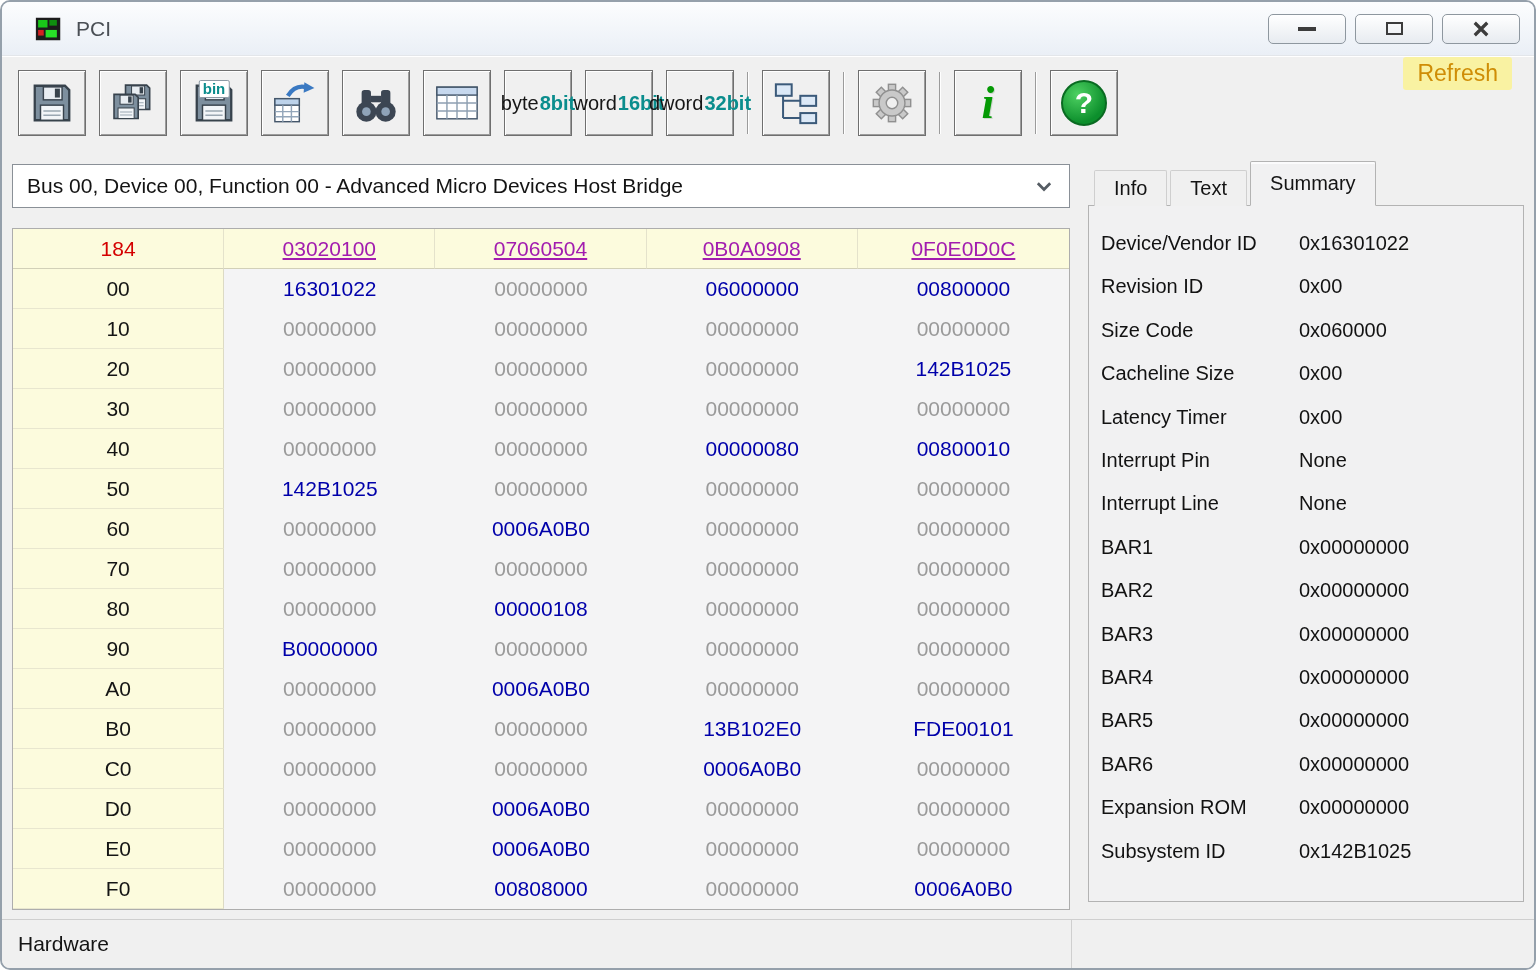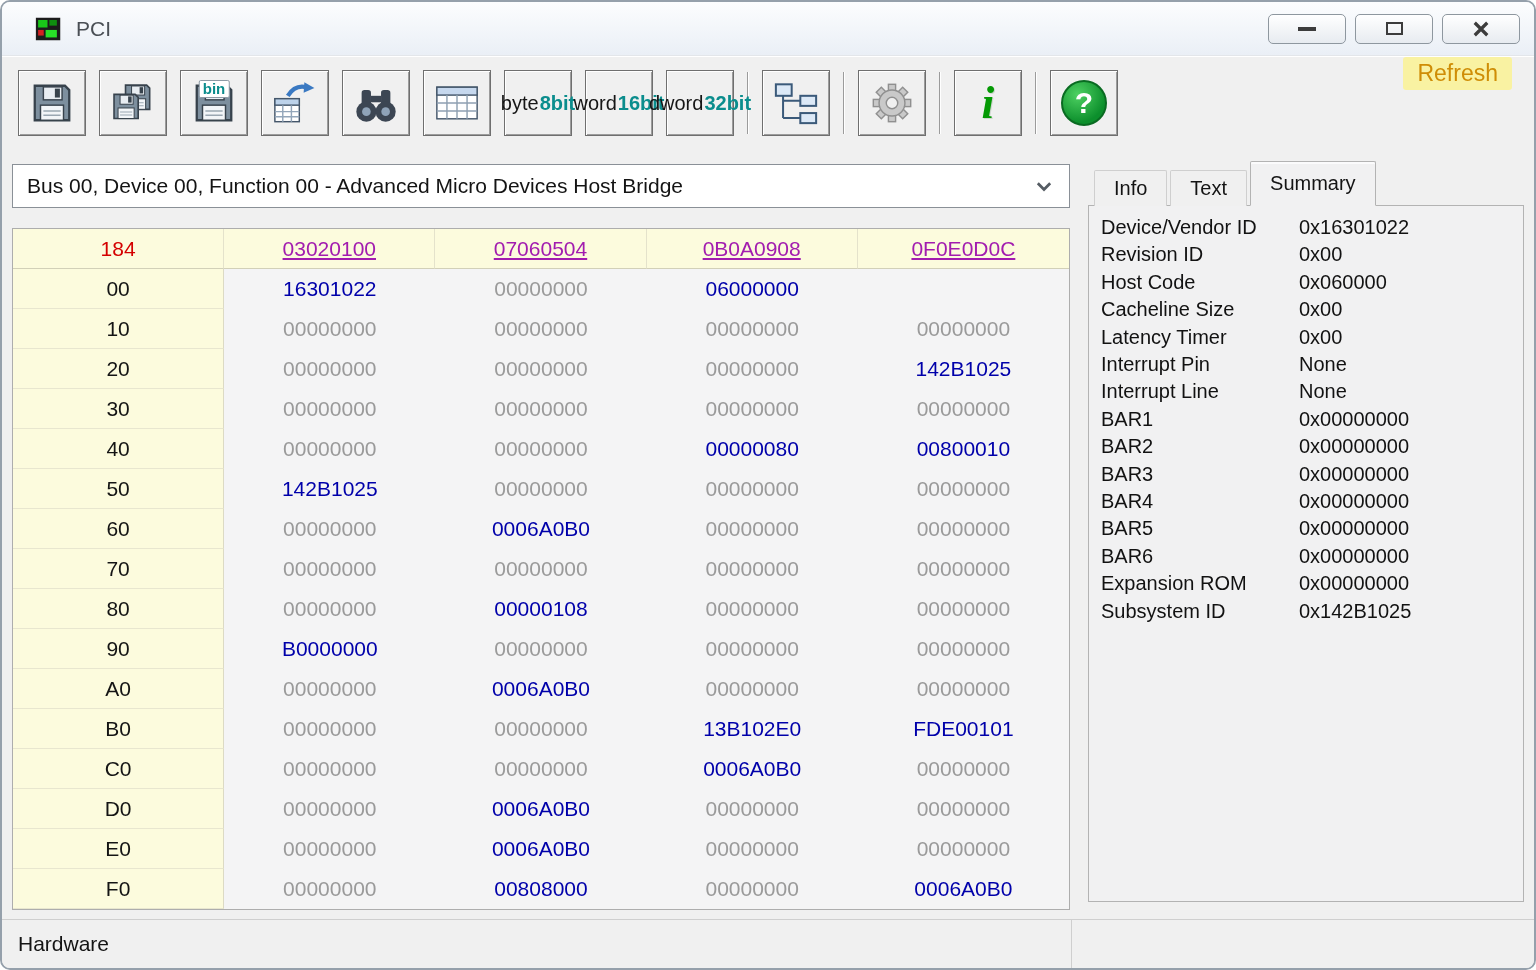--- a/index.html
+++ b/index.html
@@ -69,21 +69,21 @@
   .right-col { flex:1; display:flex; flex-direction:column; }
   .tabs { height:58px; display:flex; align-items:flex-end; padding-left:6px;
     position:relative; z-index:2; margin-bottom:-1px; }
   .tab { height:36px; background:#f0f0f0; border:1px solid #cfcfcf; border-bottom:none;
     display:flex; align-items:center; padding:14px 19px; font-size:20px; color:#141414;
     margin-right:3px; border-radius:2px 2px 0 0; cursor:pointer; }
   .tab.selected { height:45px; background:#f1f1f2; border:1px solid #b3b3b3; border-bottom:1px solid #f1f1f2;
     box-shadow:inset 0 2px 0 #fbfbfc; }
   .panel { flex:1; border:1px solid #b3b3b3; background:#f1f1f2; margin-bottom:17px;
     padding:8px 6px 0 12px; overflow:hidden; }
-  .sum-row { display:flex; line-height:27.4px; font-size:20px; color:#121212; }
+  .sum-row { display:flex; line-height:27.4px; font-size:20px; color:#121212;margin-top:16px; }
   .sum-label { width:198px; flex-shrink:0; white-space:nowrap; }
   .sum-value { flex:1; white-space:nowrap; }
 
   
   .statusbar { height:49px; border-top:1px solid #cfcfcf; display:flex; background:#f0f0f0; }
   .status-left { width:1070px; border-right:1px solid #cfcfcf; display:flex; align-items:center;
     padding-left:16px; font-size:21px; color:#141414; }
   .status-right { flex:1; }
 </style>
 </head>
@@ -258,20 +258,21 @@
             <div class="hex-cell col-header">03020100</div>
             <div class="hex-cell col-header">07060504</div>
             <div class="hex-cell col-header">0B0A0908</div>
             <div class="hex-cell col-header">0F0E0D0C</div>
           </div>
           <div class="hex-row">
             <div class="hex-cell offset">00</div>
             <div class="hex-cell val nonzero">16301022</div>
             <div class="hex-cell val zero">00000000</div>
             <div class="hex-cell val nonzero">06000000</div>
+            <div class="hex-cell val nonzero">00800000</div>
           </div>
           <div class="hex-row">
             <div class="hex-cell offset">10</div>
             <div class="hex-cell val zero">00000000</div>
             <div class="hex-cell val zero">00000000</div>
             <div class="hex-cell val zero">00000000</div>
             <div class="hex-cell val zero">00000000</div>
           </div>
           <div class="hex-row">
             <div class="hex-cell offset">20</div>
@@ -383,21 +384,21 @@
         <div id="summary-list">
             <div class="sum-row">
               <div class="sum-label">Device/Vendor ID</div>
               <div class="sum-value">0x16301022</div>
             </div>
             <div class="sum-row">
               <div class="sum-label">Revision ID</div>
               <div class="sum-value">0x00</div>
             </div>
             <div class="sum-row">
-              <div class="sum-label">Host Code</div>
+              <div class="sum-label">Size Code</div>
               <div class="sum-value">0x060000</div>
             </div>
             <div class="sum-row">
               <div class="sum-label">Cacheline Size</div>
               <div class="sum-value">0x00</div>
             </div>
             <div class="sum-row">
               <div class="sum-label">Latency Timer</div>
               <div class="sum-value">0x00</div>
             </div>

